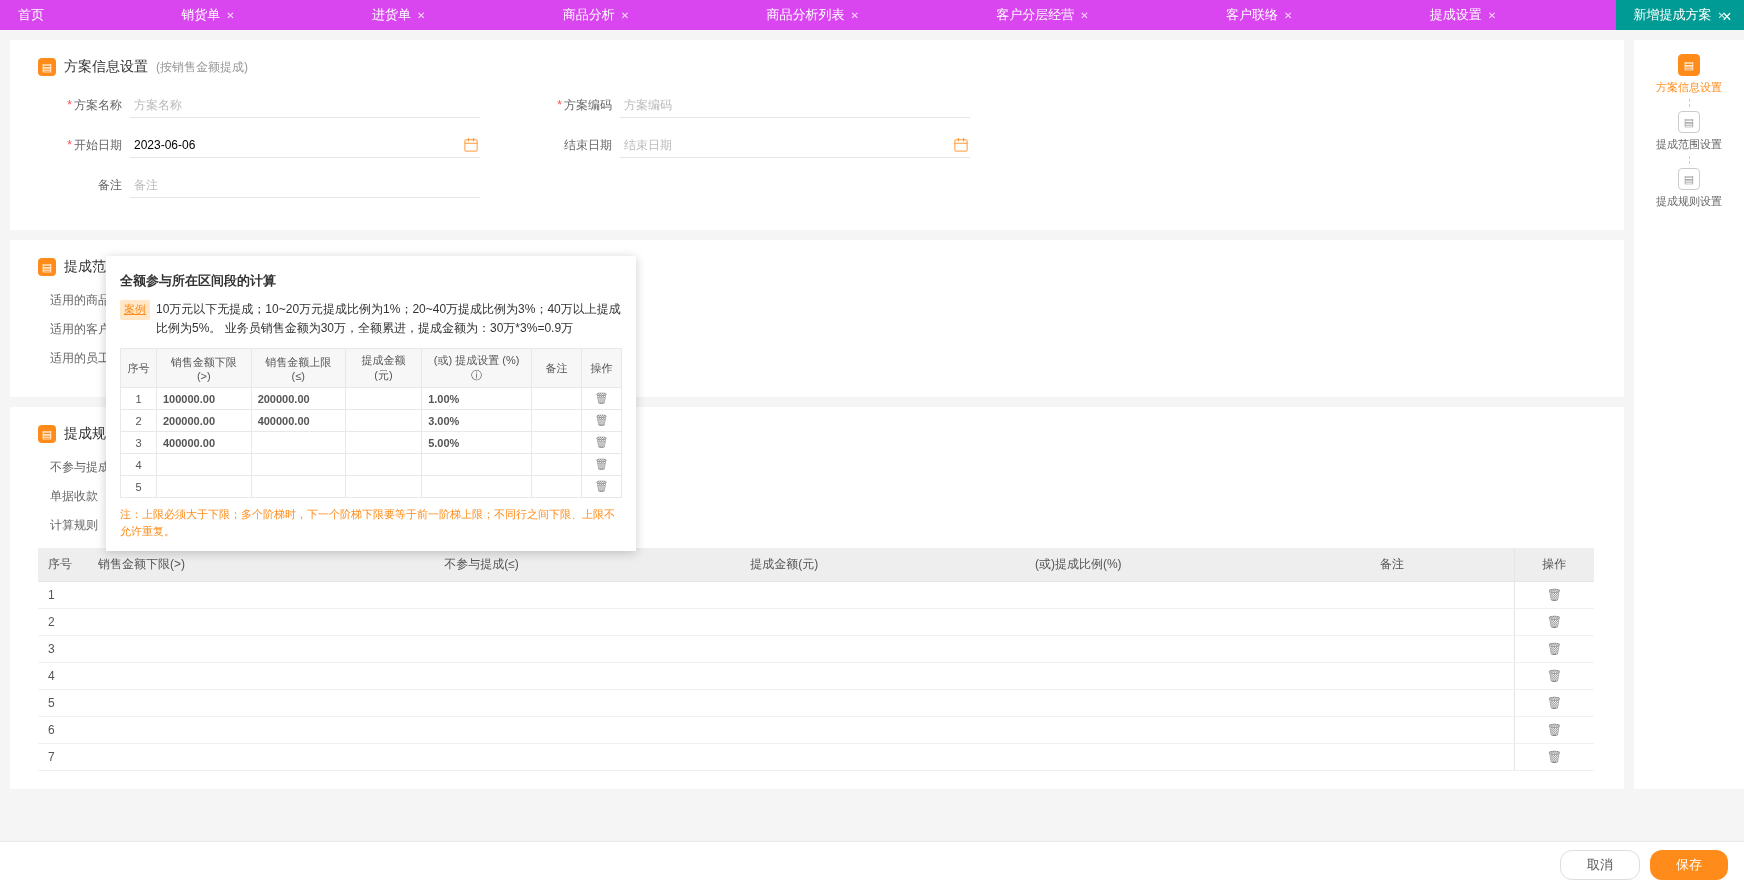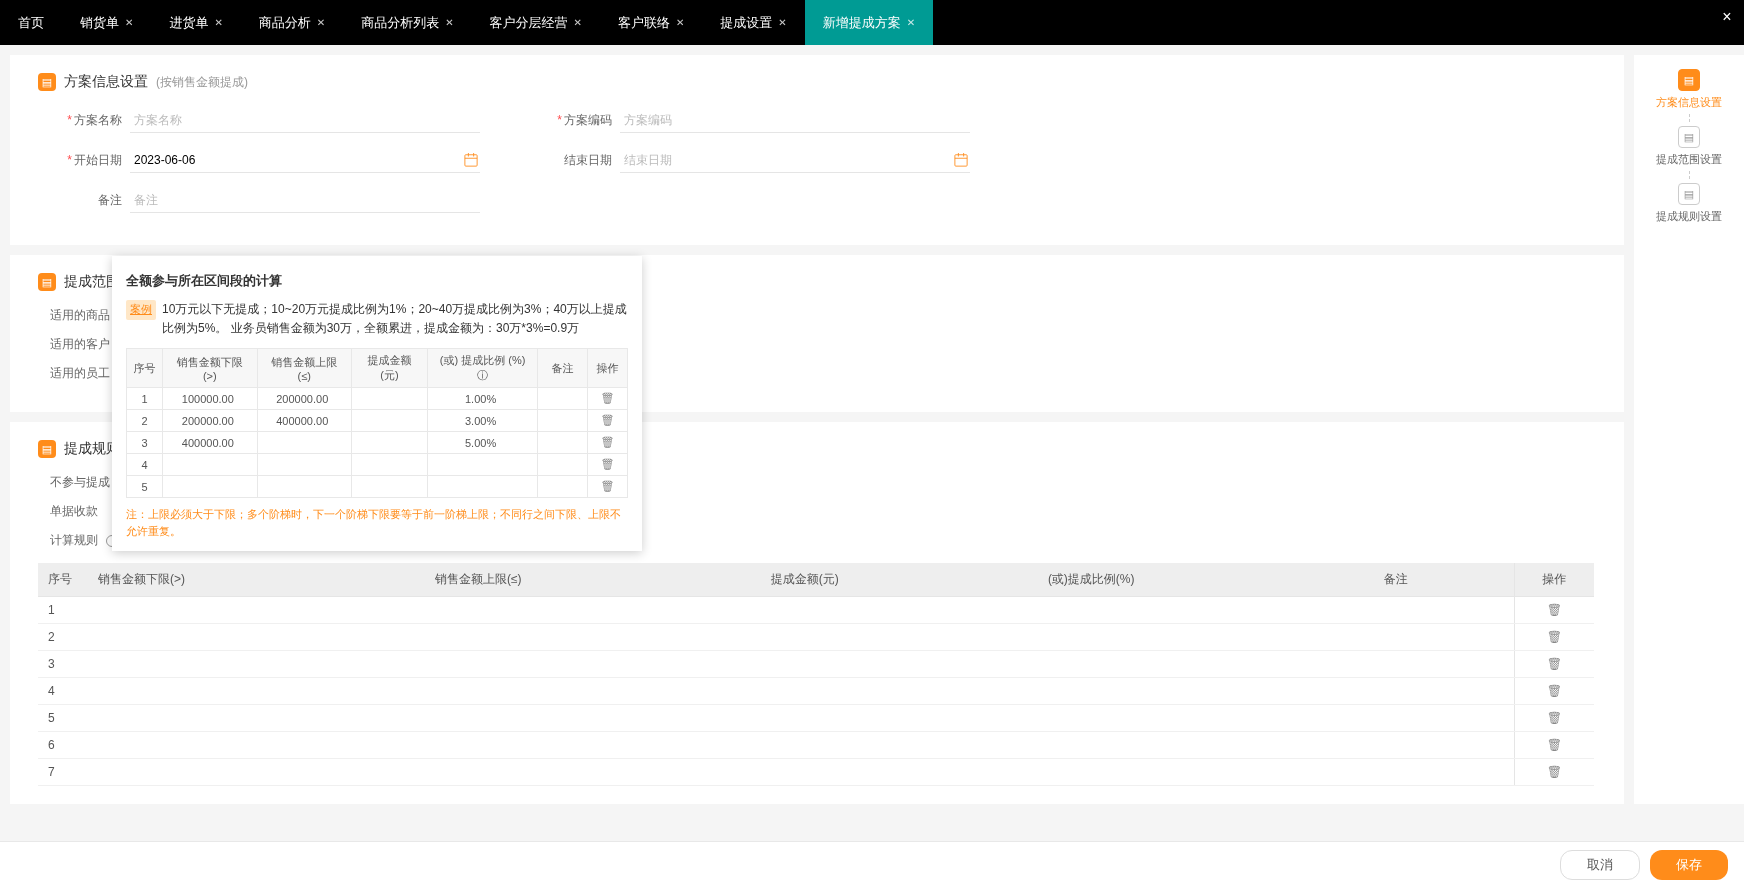--- a/index.html
+++ b/index.html
@@ -1,19 +1,19 @@
 <!DOCTYPE html>
 <html><head>
 <meta charset="utf-8">
 <style>
   * { box-sizing: border-box; margin: 0; padding: 0; }
   body { font-family: "Microsoft YaHei", Arial, sans-serif; font-size: 12px; color: #333; background: #f5f5f5; }
   
   
-  .tabs { display: flex; background: #000000; height: 45px; align-items: stretch; position: relative; }
+  .tabs { display: flex; background: #d946ef; height: 30px; align-items: stretch; position: relative; justify-content: space-between; }
   .tab { display: flex; align-items: center; padding: 0 18px; color: #fff; font-size: 13px; cursor: pointer; gap: 6px; white-space: nowrap; }
   .tab.active { background: #009b94; }
   .tab .close { font-size: 10px; opacity: 0.8; }
   .tabs-close { position: absolute; right: 0; top: 0; width: 34px; height: 34px; display: flex; align-items: center; justify-content: center; color: #fff; font-size: 16px; cursor: pointer; }
   
   
   .main { display: flex; gap: 10px; padding: 0; }
   .content { flex: 1; }
   .right-nav { width: 110px; background: #fff; margin: 10px 0; padding: 14px 4px; display: flex; flex-direction: column; align-items: center; gap: 4px; }
   .right-nav-item { display: flex; flex-direction: column; align-items: center; gap: 4px; cursor: pointer; }
@@ -46,35 +46,35 @@
   .radio-circle.checked { border-color: #ff8c1a; }
   .radio-circle.checked::after { content: ""; width: 6px; height: 6px; background: #ff8c1a; border-radius: 50%; }
   .help-icon { width: 14px; height: 14px; border: 1px solid #ff8c1a; border-radius: 50%; display: inline-flex; align-items: center; justify-content: center; color: #ff8c1a; font-size: 9px; margin-left: 2px; cursor: pointer; }
   
   
   .scope-row { padding-left: 12px; margin-bottom: 12px; font-size: 12px; color: #666; }
   
   
   .popup {
     position: absolute;
-    top: 256px; left: 112px;
+    top: 256px; left: 106px;
     width: 530px;
     background: #fff;
     box-shadow: 0 2px 10px rgba(0,0,0,0.2);
     padding: 16px 14px 12px;
     z-index: 50;
     font-size: 12px;
   }
   .popup-title { font-weight: bold; font-size: 13px; margin-bottom: 10px; }
   .popup-desc { display: flex; align-items: flex-start; gap: 6px; margin-bottom: 10px; line-height: 1.6; }
   .example-tag { background: #ffe7c7; color: #ff8c1a; border-radius: 2px; padding: 1px 4px; font-size: 11px; flex-shrink: 0; text-decoration: underline; }
   .popup-table { width: 100%; border-collapse: collapse; }
   .popup-table th, .popup-table td { border: 1px solid #e8e8e8; padding: 4px 6px; text-align: center; font-size: 11px; font-weight: normal; color: #555; }
   .popup-table th { background: #f7f7f7; }
-  .popup-table td.num { text-align: center; padding-right: 10px; }
+  .popup-table td.num { text-align: left; padding-right: 10px; font-weight: bold; }
   .popup-note { color: #ff8c1a; font-size: 11px; margin-top: 8px; line-height: 1.5; }
   .del-icon { color: #888; cursor: pointer; }
   
   
   table.rule-table { width: 100%; border-collapse: collapse; }
   table.rule-table thead th { background: #eeeeee; padding: 8px 10px; text-align: left; font-size: 12px; font-weight: normal; color: #555; border-bottom: 1px solid #e5e5e5; }
   table.rule-table tbody td { padding: 6px 10px; border-bottom: 1px solid #f0f0f0; font-size: 12px; color: #555; height: 24px; }
   table.rule-table th.op, table.rule-table td.op { text-align: center; width: 80px; border-left: 1px solid #e5e5e5; }
   
   
@@ -214,21 +214,21 @@
             <span class="help-icon">?</span>
           </div>
         </div>
       </div>
 
       <table class="rule-table">
         <thead>
           <tr>
             <th style="width:50px">序号</th>
             <th>销售金额下限(&gt;)</th>
-            <th>销售金额上限(≤)</th>
+            <th>不参与提成(≤)</th>
             <th>提成金额(元)</th>
             <th>(或)提成比例(%)</th>
             <th>备注</th>
             <th class="op">操作</th>
           </tr>
         </thead>
         <tbody id="rule-table-body">
             <tr>
               <td>1</td>
               <td></td>
@@ -302,21 +302,21 @@
         <span class="example-tag">案例</span>
         <span>10万元以下无提成；10~20万元提成比例为1%；20~40万提成比例为3%；40万以上提成比例为5%。 业务员销售金额为30万，全额累进，提成金额为：30万*3%=0.9万</span>
       </div>
       <table class="popup-table">
         <thead>
           <tr>
             <th style="width:36px">序号</th>
             <th>销售金额下限 (&gt;)</th>
             <th>销售金额上限 (≤)</th>
             <th>提成金额 (元)</th>
-            <th><span>(或) 提成比例 (%)</span> <span>ⓘ</span></th>
+            <th><span>(或) 提成设置 (%)</span> <span>ⓘ</span></th>
             <th style="width:50px">备注</th>
             <th style="width:40px">操作</th>
           </tr>
         </thead>
         <tbody id="popup-table-body">
             <tr>
               <td>1</td>
               <td class="num">100000.00</td>
               <td class="num">200000.00</td>
               <td></td>

